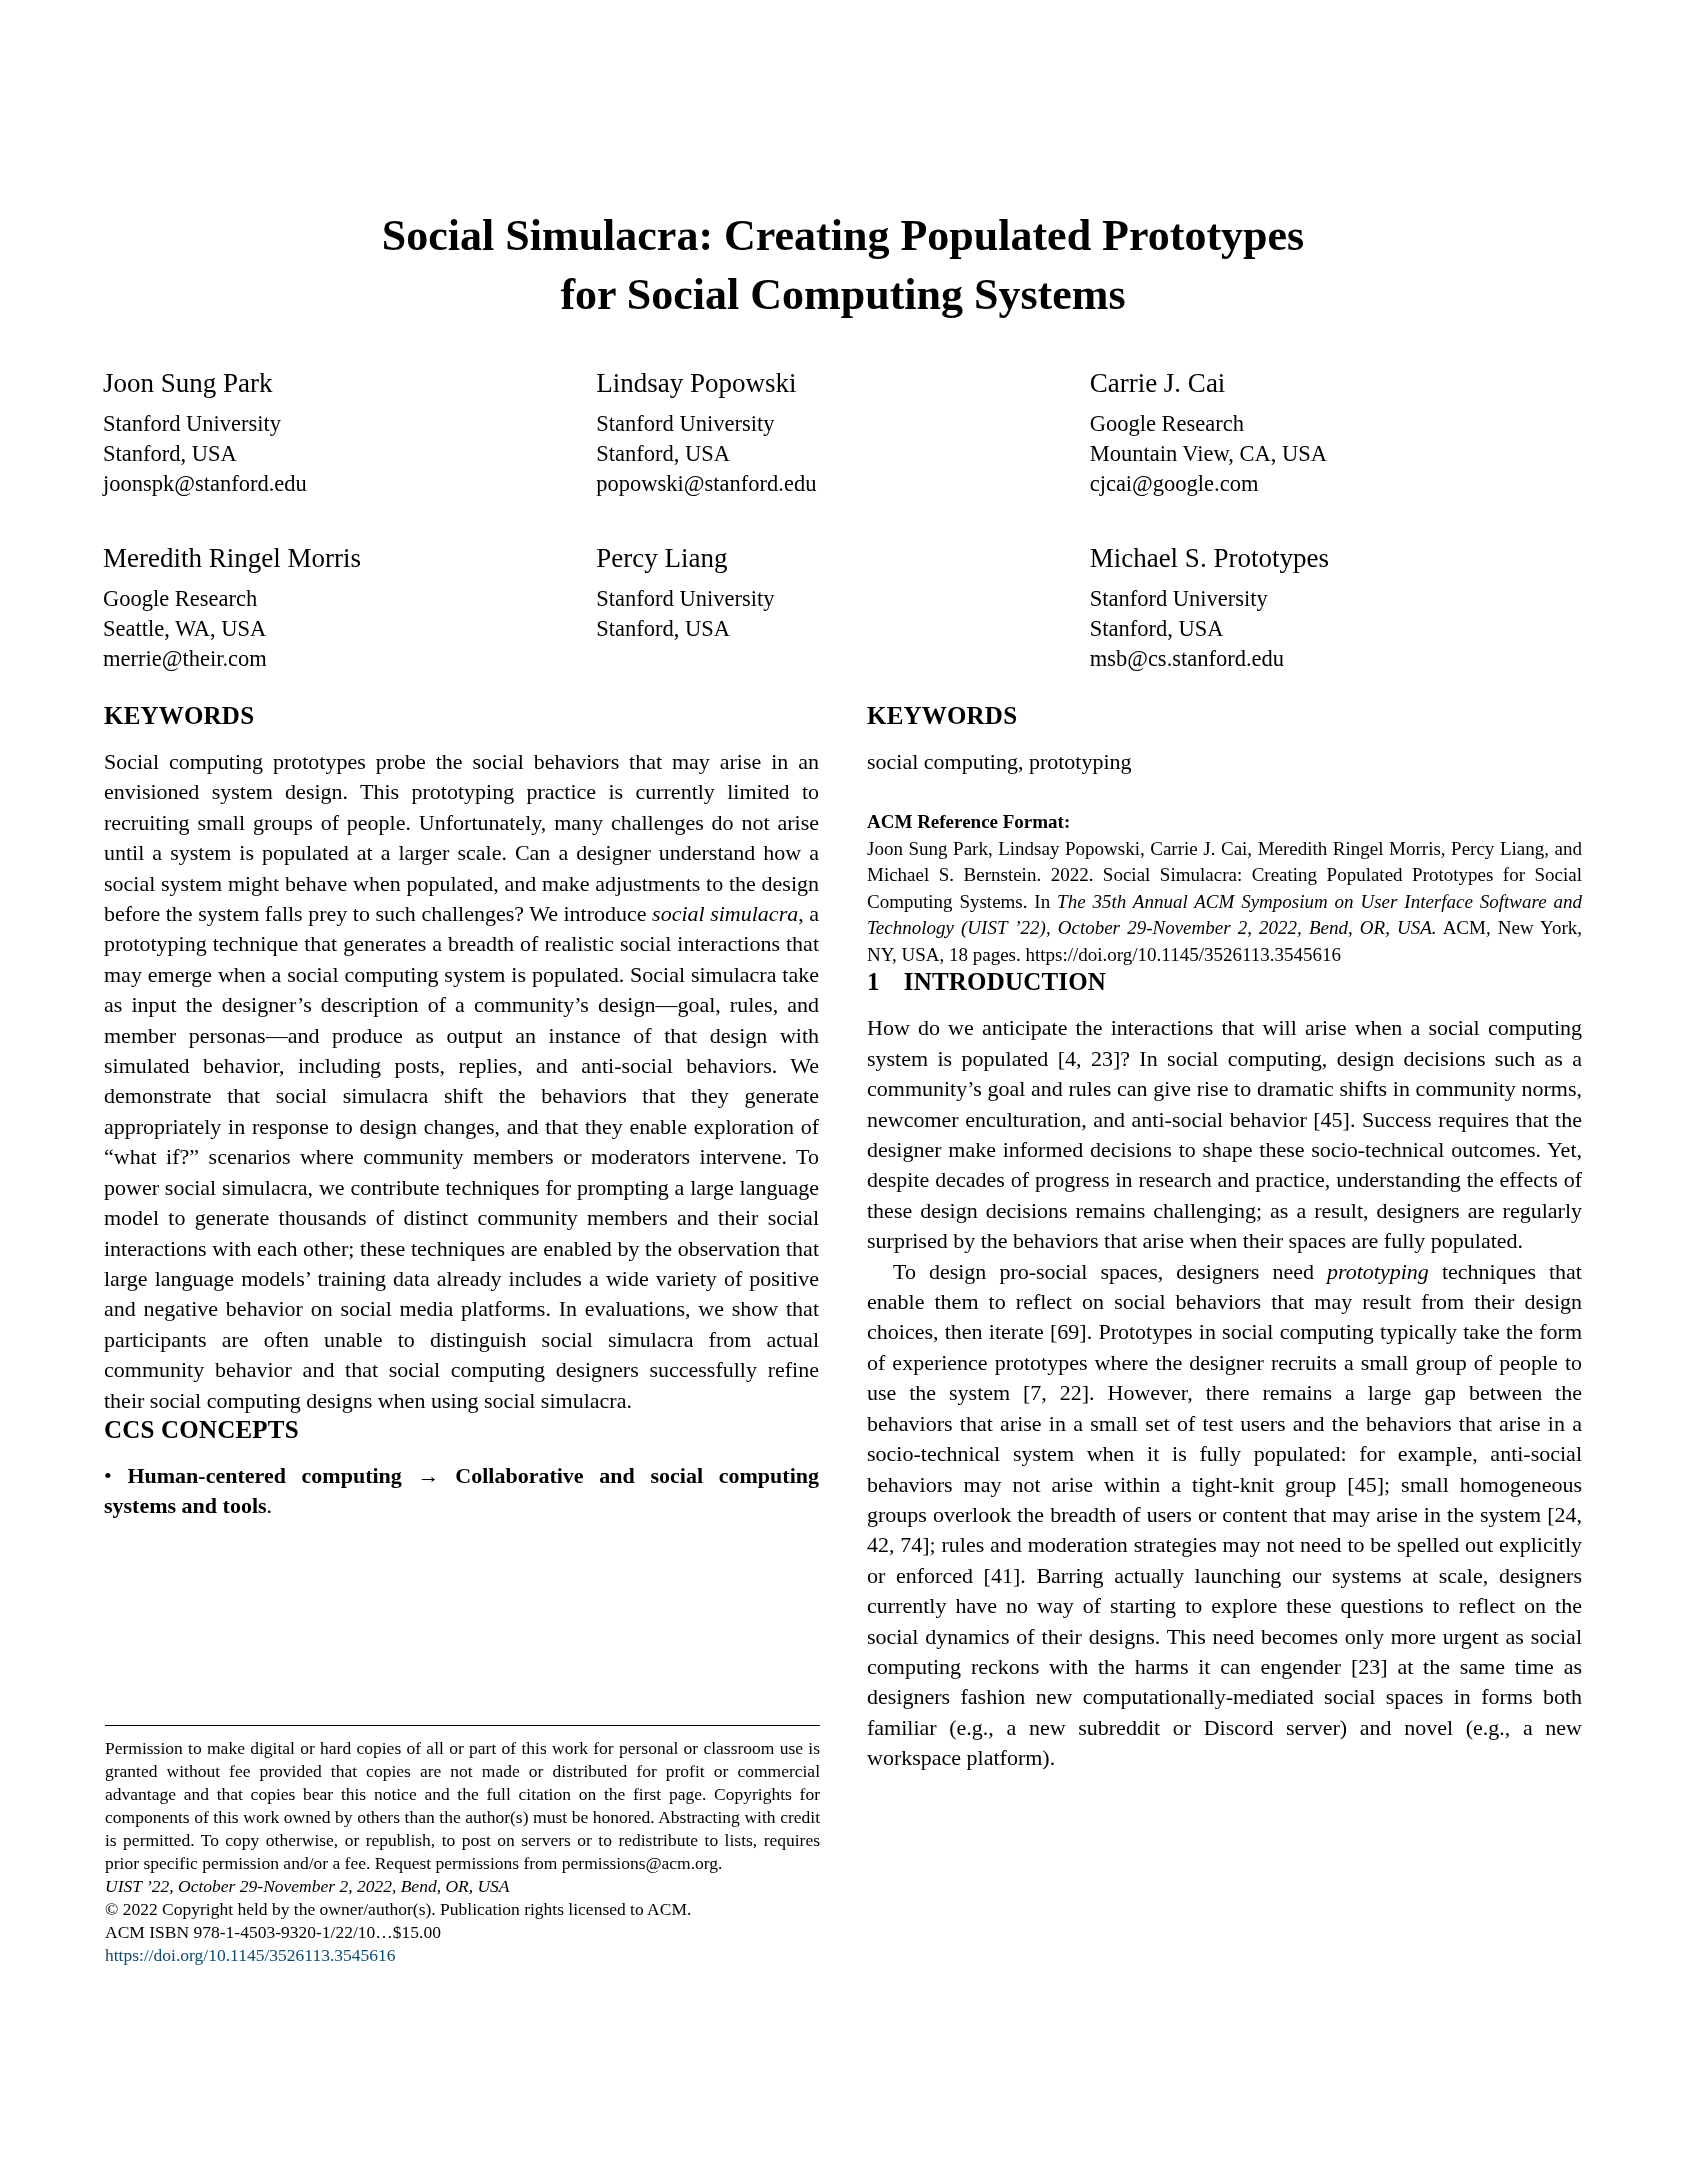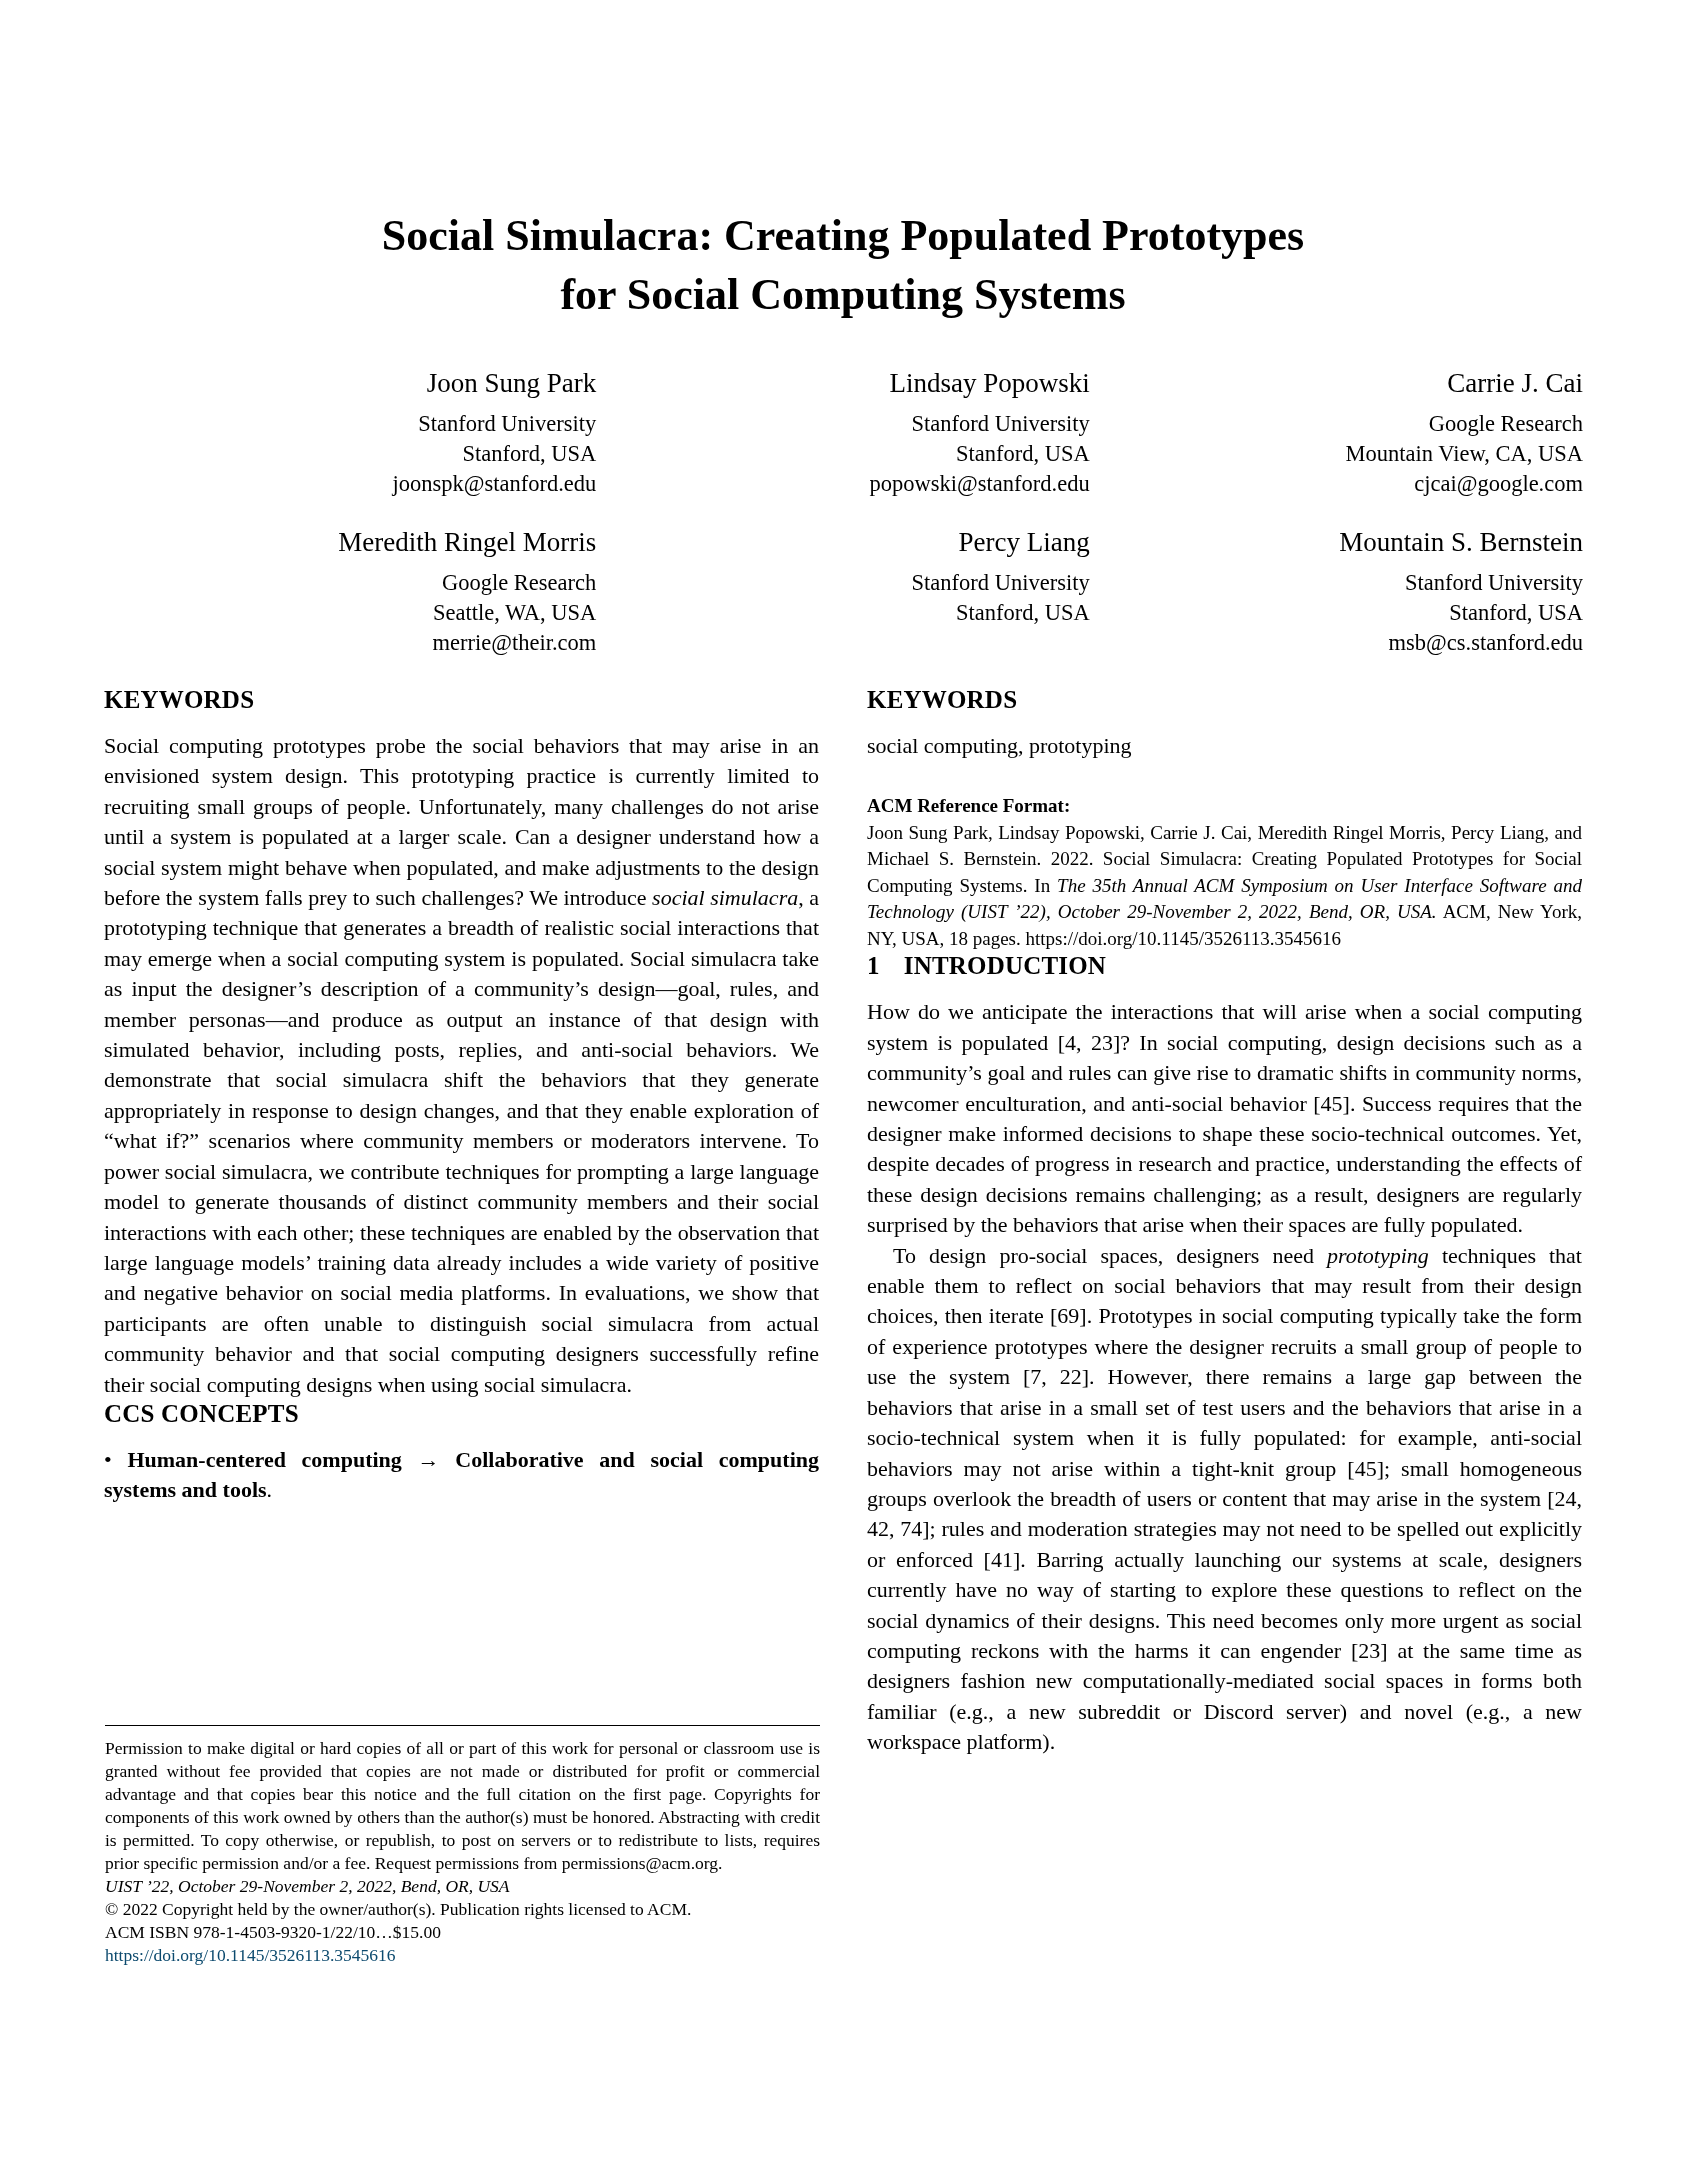--- a/index.html
+++ b/index.html
@@ -18,22 +18,22 @@
     padding-top: 206px;
     font-size: 44px;
     font-weight: bold;
     line-height: 59px;
   }
   .authors {
     width: 1480px;
     margin: 44px auto 0 auto;
     display: grid;
     grid-template-columns: repeat(3, 1fr);
-    row-gap: 28px;
-    text-align: right;
+    row-gap: 44px;
+    text-align: left;
   }
   .author-name { font-size: 27px; margin-bottom: 10px; }
   .author-detail { font-size: 22.5px; line-height: 30px; }
   .columns {
     width: 1478px;
     margin: 28px auto 0 auto;
     display: flex;
     gap: 48px;
   }
   .col { width: 715px; }
@@ -112,21 +112,21 @@
       <div class="author-detail">Google Research</div>
       <div class="author-detail">Seattle, WA, USA</div>
       <div class="author-detail">merrie@their.com</div>
     </div>
     <div class="author">
       <div class="author-name">Percy Liang</div>
       <div class="author-detail">Stanford University</div>
       <div class="author-detail">Stanford, USA</div>
     </div>
     <div class="author">
-      <div class="author-name">Mountain S. Bernstein</div>
+      <div class="author-name">Michael S. Prototypes</div>
       <div class="author-detail">Stanford University</div>
       <div class="author-detail">Stanford, USA</div>
       <div class="author-detail">msb@cs.stanford.edu</div>
     </div>
   </div>
 
   <div class="columns">
 
     <div class="col">
       <h2 class="section">KEYWORDS</h2>

